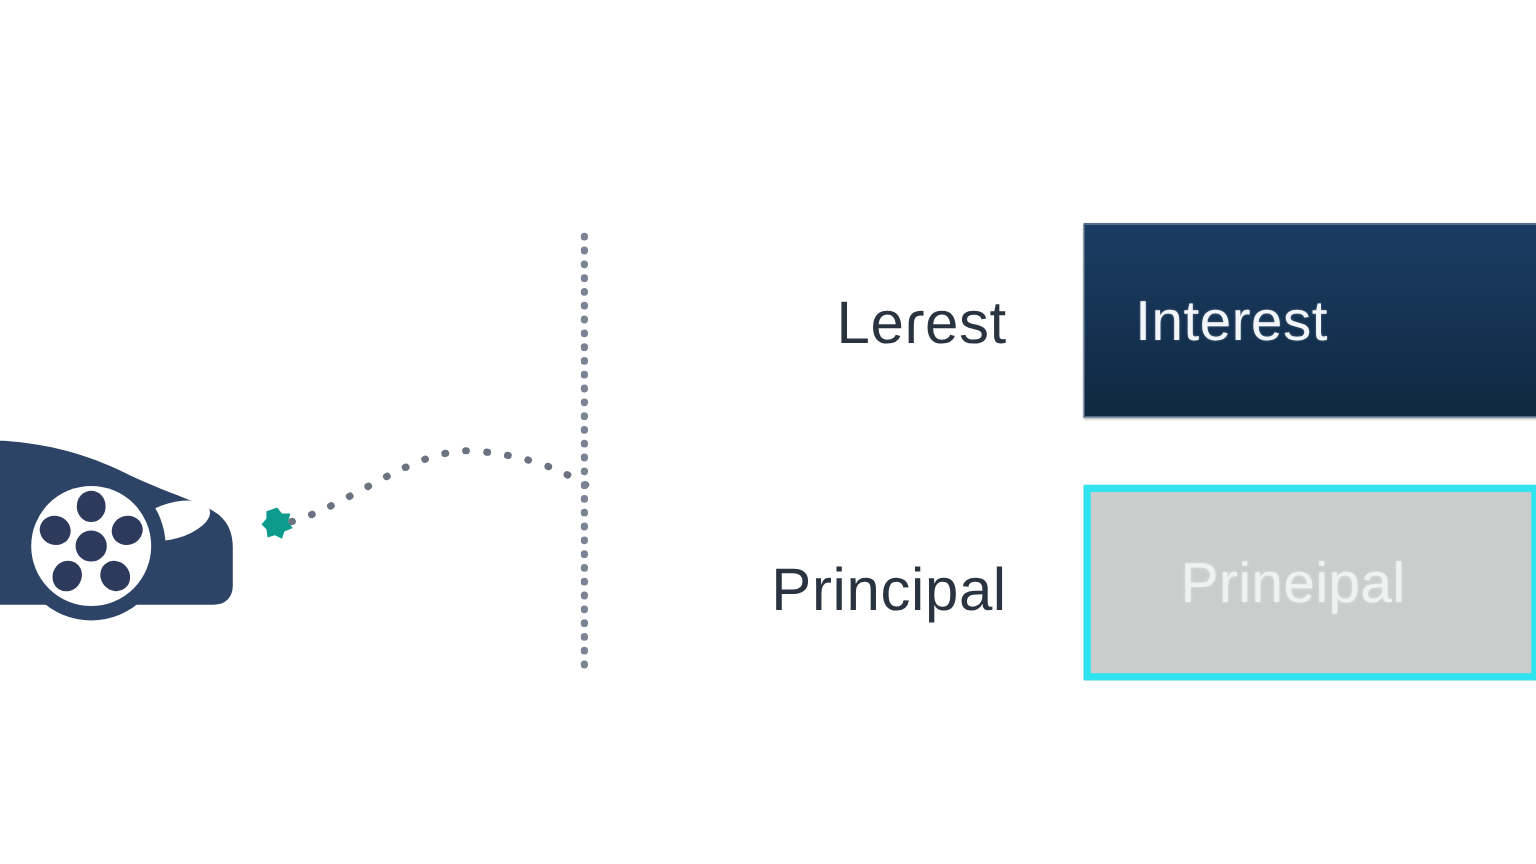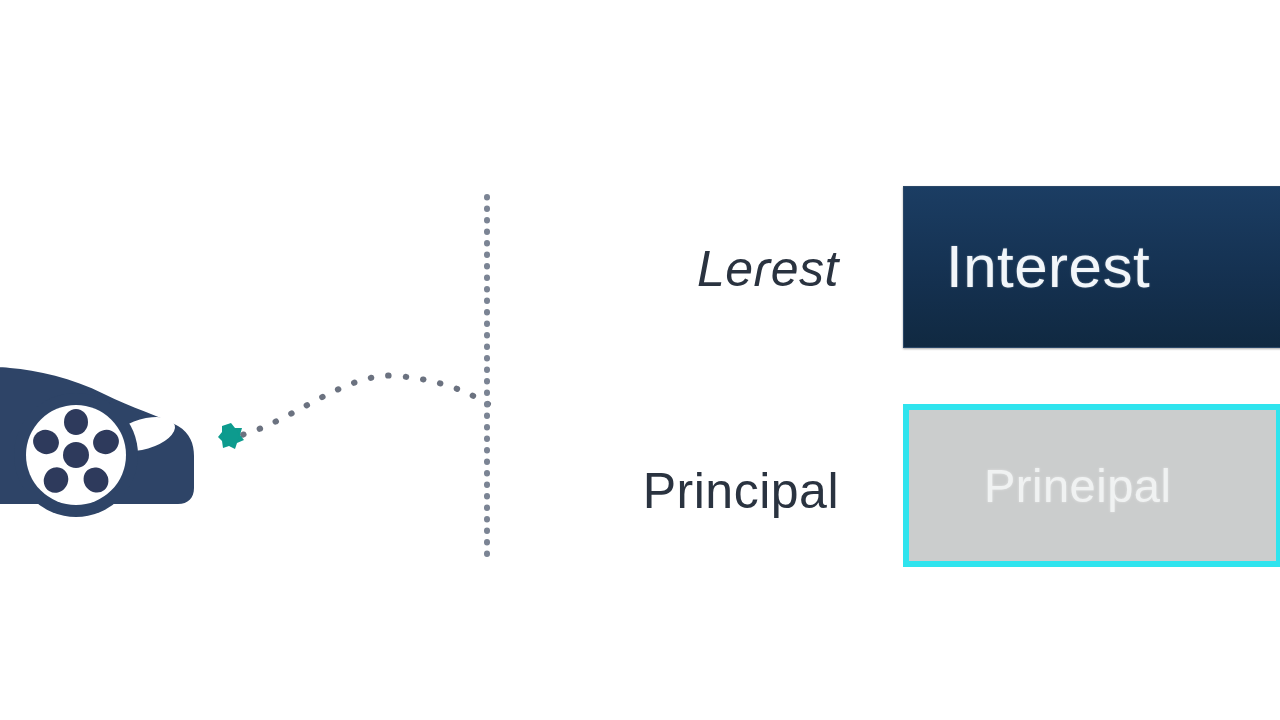--- a/index.html
+++ b/index.html
@@ -64,21 +64,20 @@
     white-space: nowrap;
     color: #2a3340;
     font-family: "Liberation Sans", sans-serif;
     font-weight: 400;
     letter-spacing: 0.5px;
   }
   #label-interest {
     top: 240px;
     font-size: 50px;
     line-height: 58px;
-    font-style: italic;
   }
   #label-principal {
     top: 462px;
     font-size: 50px;
     line-height: 58px;
   }
 
   
   .bar {
     position: absolute;
@@ -92,21 +91,21 @@
   #bar-interest {
     top: 186px;
     height: 162px;
     background: #15355c;
     background: linear-gradient(180deg, #1b3d63 0%, #14304f 60%, #102941 100%);
     border: 1px solid #2b4868;
     box-shadow: 0 1px 2px rgba(0,0,0,0.35);
   }
   #bar-interest .bar-text {
     color: #f2f6fa;
-    font-size: 60px;
+    font-size: 47px;
     line-height: 52px;
     font-weight: 400;
     letter-spacing: 0.5px;
     padding-left: 42px;
     text-shadow: 0 0 2px rgba(255,255,255,0.35);
     white-space: nowrap;
   }
 
   #bar-principal {
     top: 404px;

